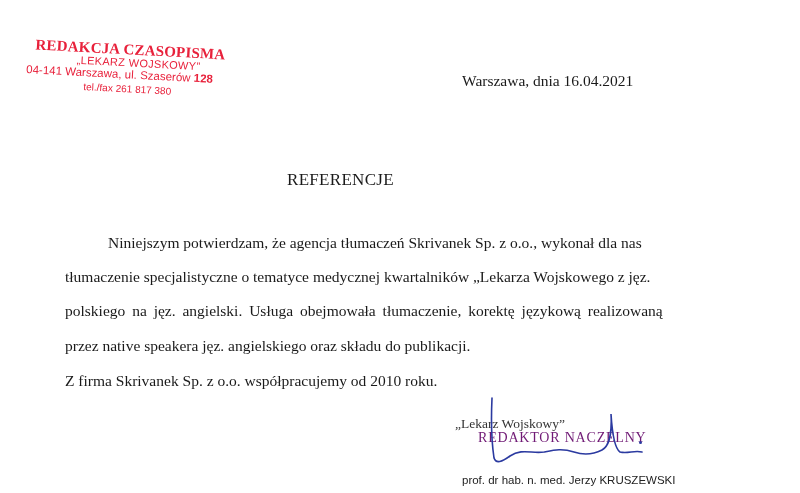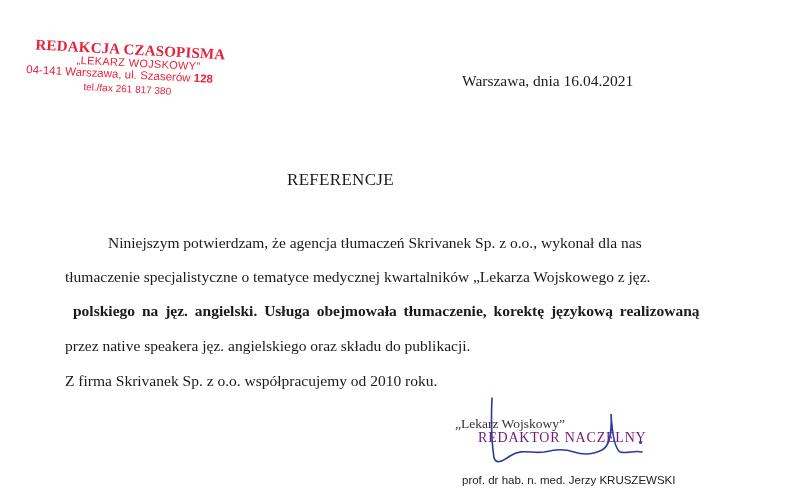--- a/index.html
+++ b/index.html
@@ -15,21 +15,21 @@
       font-size: 11.5px; white-space: nowrap; }
     .stamp-l3 b { font-weight: bold; }
     .stamp-l4 { position: absolute; left: 60px; top: 42px; font-family: "Liberation Sans", sans-serif;
       font-size: 10px; white-space: nowrap; }
     .date { position: absolute; left: 462px; top: 28px; font-size: 15.5px; white-space: nowrap; margin-top: 44px; }
     .title { position: absolute; left: 287px; top: 170px; font-size: 17px; font-weight: normal;
       letter-spacing: 0.3px; }
     .body-line { position: absolute; font-size: 15.5px; white-space: nowrap; }
     .l1 { left: 108px; top: 234px; }
     .l2 { left: 65px; top: 268px; }
-    .l3 { left: 73px; top: 302px; word-spacing: 3px; font-weight: bold; }
+    .l3 { left: 65px; top: 302px; word-spacing: 3px; }
     .l4 { left: 65px; top: 337px; }
     .l5 { left: 65px; top: 372px; }
     .sig-block { position: absolute; left: 430px; top: 416px; width: 220px; }
     .sig-org { position: absolute; left: 25px; top: 0; font-size: 13.5px; white-space: nowrap; color: #333; }
     .sig-role { position: absolute; left: 0; top: 14px; font-size: 14px; font-weight: normal;
       letter-spacing: 0.8px; white-space: nowrap; color: #701a75; margin-left: 48px; }
     .sig-name { position: absolute; left: 462px; top: 474px; font-family: "Liberation Sans", sans-serif;
       font-size: 11.5px; white-space: nowrap; color: #222; }
     .signature { position: absolute; left: 470px; top: 390px; width: 200px; height: 90px; }
     .dot { position: absolute; left: 639px; top: 441px; width: 3px; height: 3px; background: #2b3aa0; border-radius: 50%; }

